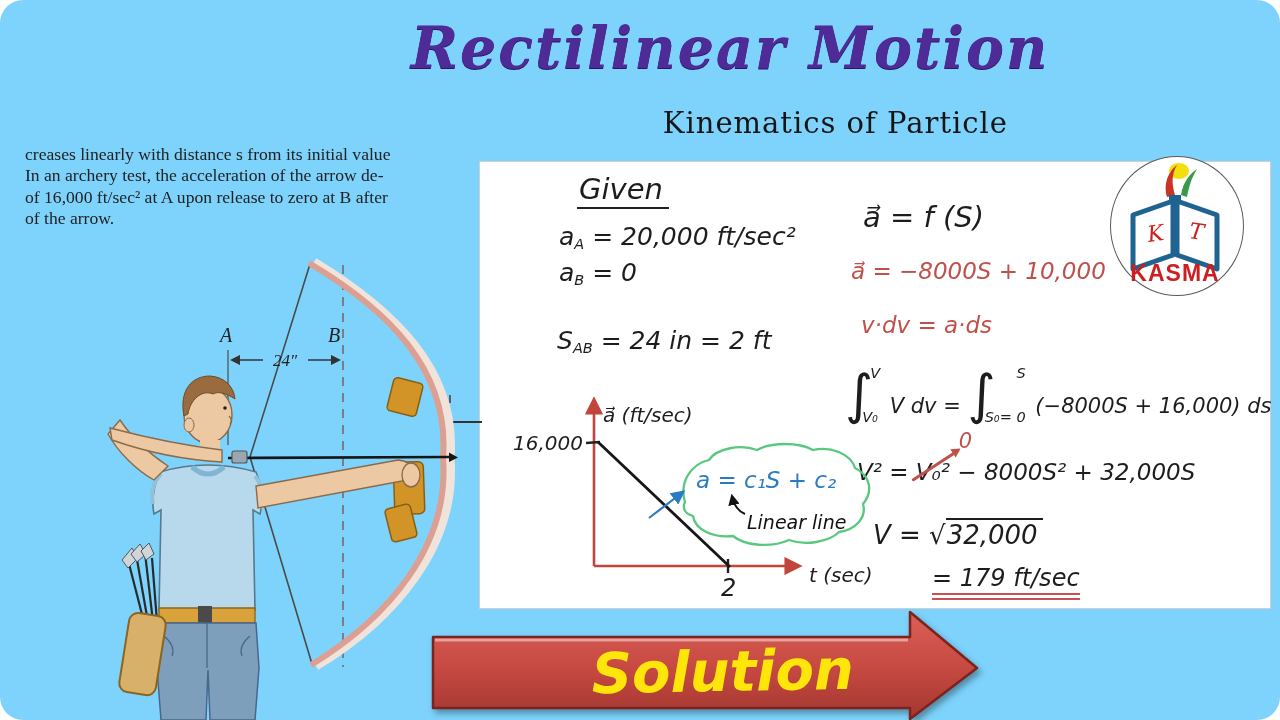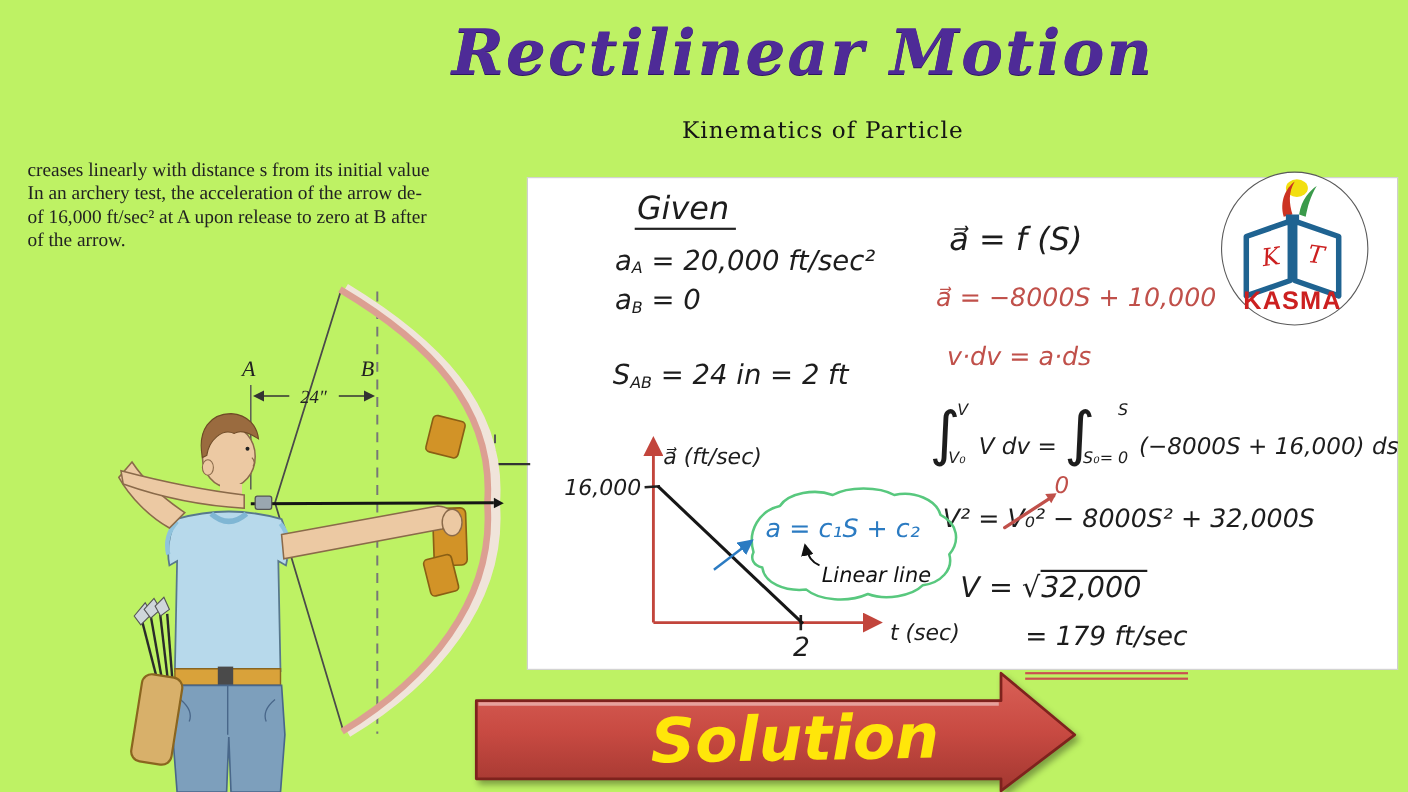--- a/index.html
+++ b/index.html
@@ -1,23 +1,23 @@
 <!DOCTYPE html>
 <html><head>
 <meta charset="utf-8">
 <style>
   html,body{margin:0;padding:0;background:#fff;}
-  .page{position:relative;width:1280px;height:720px;background:#bef264;overflow:hidden;
-        font-family:"Liberation Sans",sans-serif;}
+  .page{position:relative;width:1280px;height:720px;background:#7dd3fc;overflow:hidden;
+        font-family:"Liberation Sans",sans-serif;border-radius:23px;}
   
   .title{position:absolute;left:350px;top:14px;width:760px;text-align:center;
          font-family:"DejaVu Serif",serif;font-style:italic;font-size:57px;font-weight:600;
          color:#4e2b97;letter-spacing:2px;text-shadow:0 1px 0 #2d1660;}
-  .subtitle{position:absolute;left:620px;top:106px;width:420px;text-align:left;
-         font-family:"DejaVu Serif",serif;font-size:21px;color:#151515;letter-spacing:1px;}
+  .subtitle{position:absolute;left:588px;top:106px;width:420px;text-align:right;
+         font-family:"DejaVu Serif",serif;font-size:29px;color:#151515;letter-spacing:1px;}
   
   .problem{position:absolute;left:25px;top:144px;width:458px;
          font-family:"Liberation Serif",serif;font-size:17.6px;line-height:21.3px;
          font-weight:500;color:#222;}
   
   .panel{position:absolute;left:479px;top:161px;width:790px;height:446px;
          background:#fff;border:1px solid #cfcfcf;}
   .hw{font-family:"DejaVu Sans",sans-serif;font-style:italic;color:#1d1d1d;
       position:absolute;white-space:nowrap;}
   .red{color:#c0504a;}
@@ -34,21 +34,21 @@
   .cancel{position:relative;display:inline-block;}
   .cancel-line{position:absolute;left:-4px;bottom:4px;width:56px;height:2.5px;
         background:#c0504a;border-radius:2px;transform-origin:left center;transform:rotate(-33deg);}
   .cancel-line .tip{position:absolute;right:-7px;top:-3.6px;width:0;height:0;
         border:5px solid transparent;border-left:9px solid #c0504a;}
   .cancel-zero{position:absolute;top:-30px;right:-22px;font-size:21px;color:#c0504a;}
   
   .radicand{border-top:2.3px solid #1d1d1d;padding:0 5px 0 1px;}
   .sqrt-sym{font-style:normal;}
   
-  .result-underline{border-bottom:7px double #c95050;padding-bottom:19px;}
+  .result-underline{border-bottom:7px double #c95050;padding-bottom:1px;}
   
   .logo{position:absolute;left:1110px;top:156px;width:132px;height:138px;background:#fff;
         border:1.5px solid #5a5a5a;border-radius:50%;}
   
   .banner{position:absolute;left:428px;top:606px;width:560px;height:114px;
         filter:drop-shadow(3px 4px 3px rgba(0,0,0,0.35));}
 </style>
 </head>
 <body>
 

